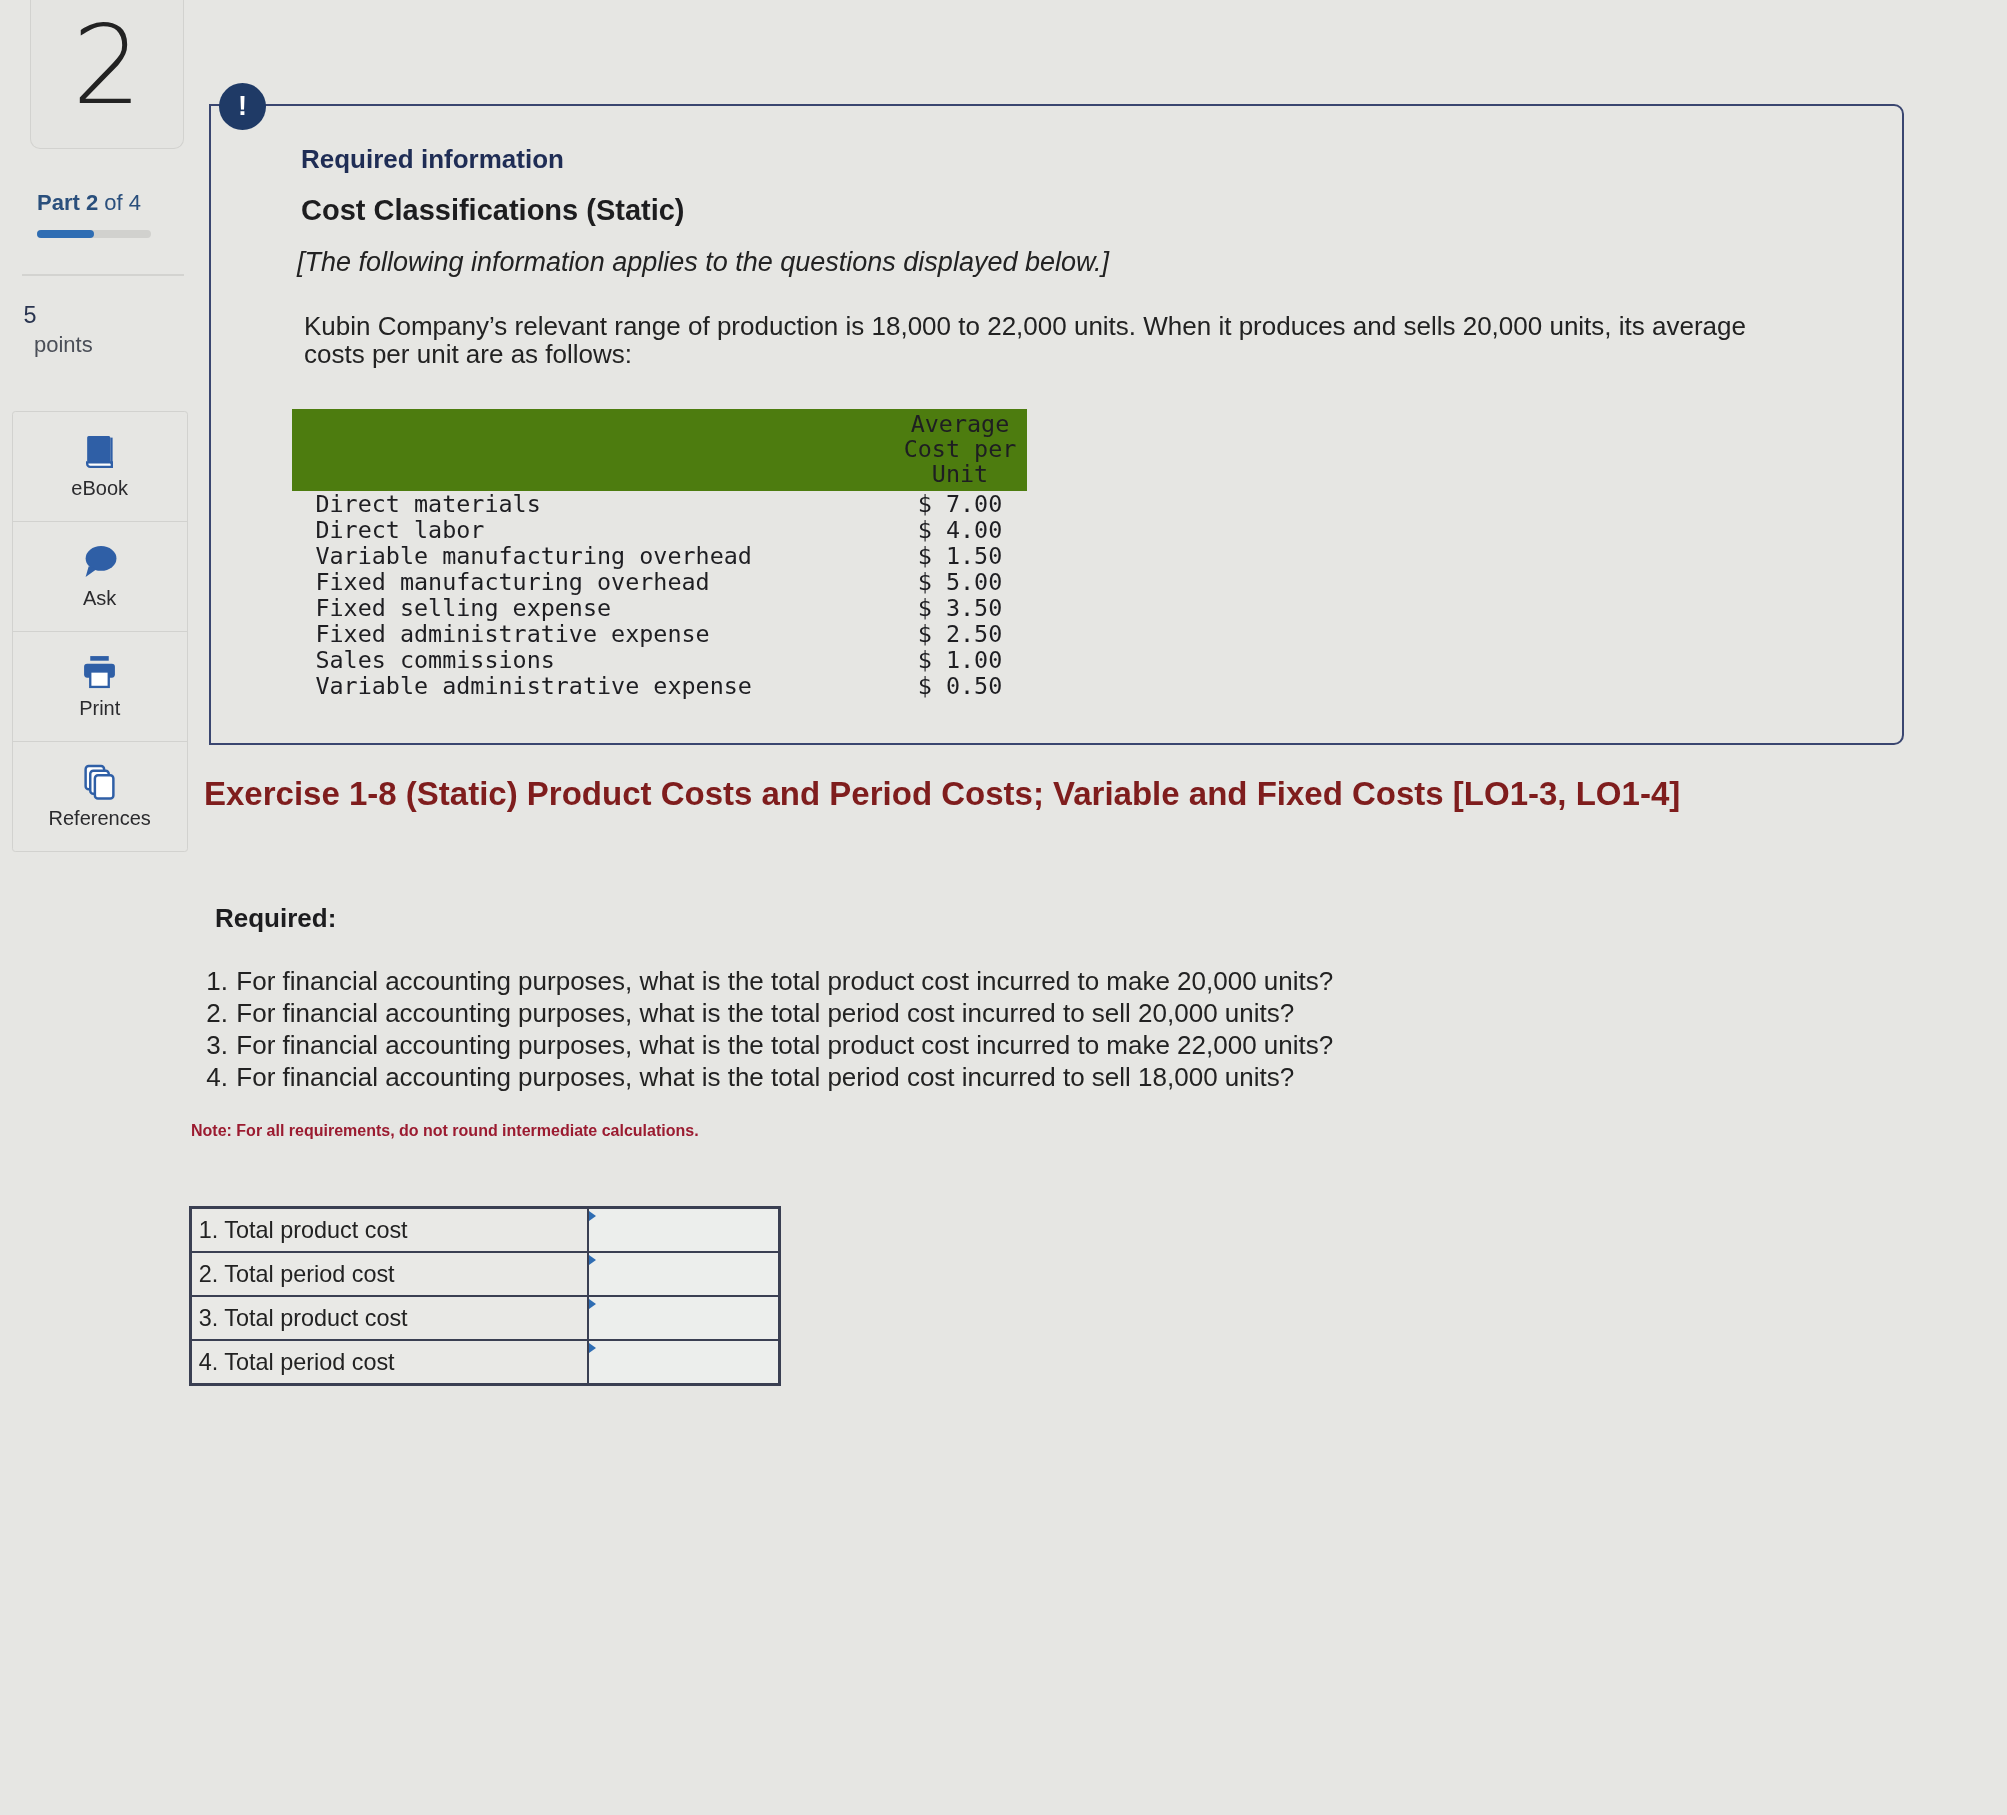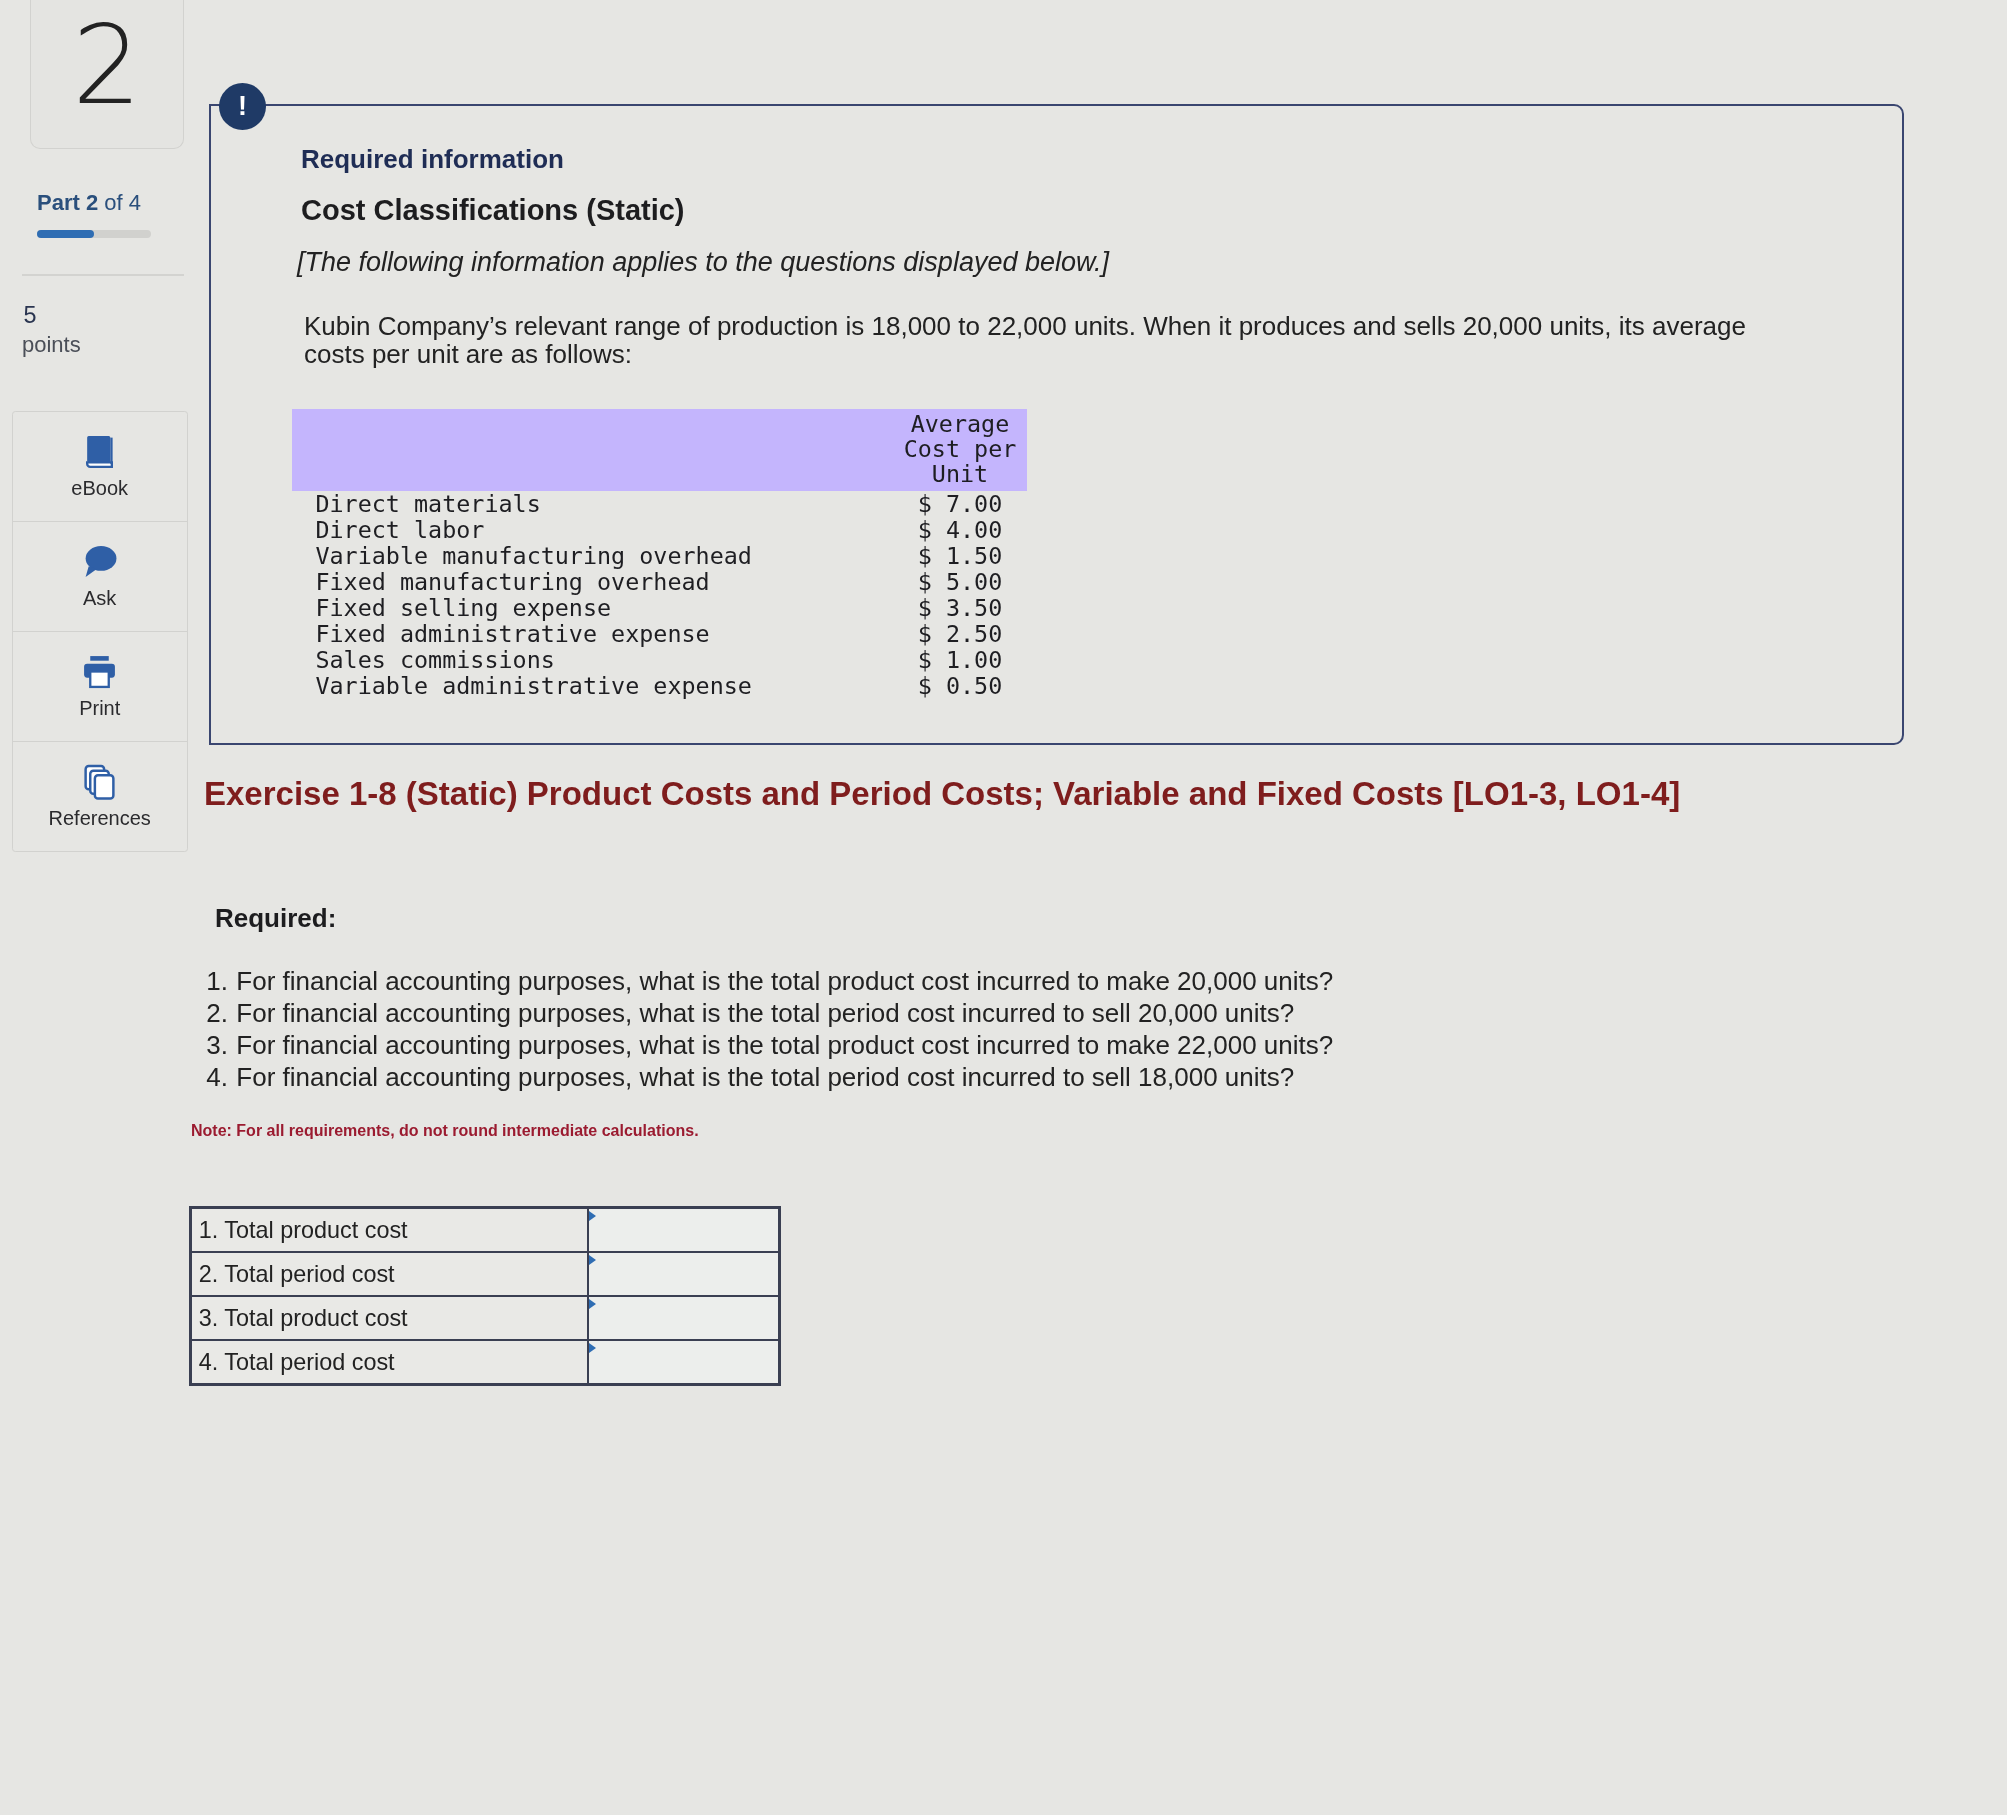--- a/index.html
+++ b/index.html
@@ -16,21 +16,21 @@
     box-sizing: border-box; background: #e4e4e1;
     display: flex; align-items: center; justify-content: center;
   }
   .qnum-tab span { font-size: 109px; color: #222; font-family: "DejaVu Sans", sans-serif; font-weight: 300; line-height: 1; margin-top: -16.7px; }
   .part-label { position: absolute; left: 37px; top: 190px; font-size: 22px; color: #2a4f7c; }
   .part-label b { font-weight: bold; }
   .part-bar { position: absolute; left: 37px; top: 230px; width: 114px; height: 7.5px; background: #d1d1ce; border-radius: 4.2px; }
   .part-bar .fill { width: 50%; height: 100%; background: #2f6db3; border-radius: 4.2px; }
   .rail-divider { position: absolute; left: 22px; top: 274px; width: 162px; height: 1.7px; background: #d3d3d0; }
   .points-num { position: absolute; left: 23.4px; top: 302px; font-size: 23.4px; color: #2a3550; }
-  .points-lbl { position: absolute; left: 22px; top: 332px; font-size: 22px; color: #4b4f58; }
+  .points-lbl { position: absolute; left: 34px; top: 332px; font-size: 22px; color: #4b4f58; }
   .tools { position: absolute; left: 11.7px; top: 411px; width: 176px; border: 1.7px solid #d2d2cf; box-sizing: border-box; border-radius: 3.3px; }
   .tool { height: 109px; border-bottom: 1.7px solid #d2d2cf; display: flex; flex-direction: column; align-items: center; justify-content: center; gap: 6.7px; }
   .tool:last-child { border-bottom: none; align-items: center; }
   .tool .lbl { font-size: 20px; color: #2b2b2e; }
   .tool svg { width: 37px; height: 37px; }
 
   
   .info-box {
     position: absolute; left: 209px; top: 104px; width: 1695px; height: 641px;
     border: 2.5px solid #3a4670; border-radius: 0 10px 10px 0; box-sizing: border-box;
@@ -39,21 +39,21 @@
     position: absolute; left: 219px; top: 83px; width: 47px; height: 47px; border-radius: 50%;
     background: #1f3a66; color: #fff; display: flex; align-items: center; justify-content: center;
     font-weight: bold; font-size: 27px;
   }
   .req-info { position: absolute; left: 301px; top: 144px; font-size: 26px; font-weight: bold; color: #1f2d55; }
   .cc-title { position: absolute; left: 301px; top: 194px; font-size: 29px; font-weight: bold; color: #1d1d1f; }
   .applies { position: absolute; left: 297px; top: 247px; font-size: 27px; font-style: italic; color: #222; }
   .intro { position: absolute; left: 304px; top: 312px; width: 1486px; font-size: 26px; line-height: 28px; color: #222; }
 
   .cost-table { position: absolute; left: 292px; top: 409px; width: 735px; border-collapse: collapse; font-family: "DejaVu Sans Mono", monospace; font-size: 23.4px; color: #1e1e22; }
-  .cost-table th { background: #c4b5fd; font-weight: normal; line-height: 25px; padding: 3.3px 0; }
+  .cost-table th { background: #4d7c0f; font-weight: normal; line-height: 25px; padding: 3.3px 0; }
   .cost-table th.val { text-align: center; width: 134px; }
   .cost-table td { line-height: 26px; padding: 0; }
   .cost-table td.desc { padding-left: 23.4px; }
   .cost-table td.val { text-align: center; }
 
   
   .exercise-title { position: absolute; left: 204px; top: 775px; font-size: 33px; font-weight: bold; color: #7f1d1d; }
   .required-lbl { position: absolute; left: 199px; top: 903px; font-size: 26px; font-weight: bold; color: #1d1d1f; margin-left: 16px; }
   .req-list { position: absolute; left: 190px; top: 965px; margin: 0; padding: 0; list-style: none; font-size: 26px; line-height: 32px; color: #222; }
   .req-list li .n { display: inline-block; width: 38px; text-align: right; margin-right: 8.3px; }

